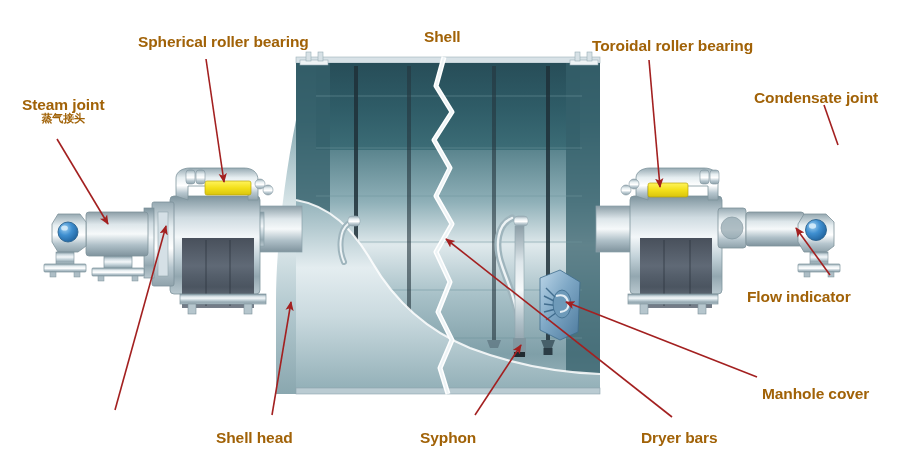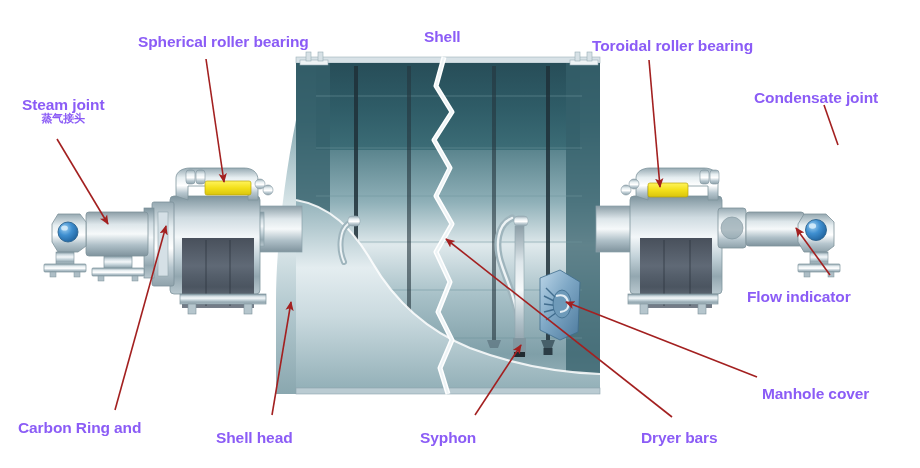--- a/index.html
+++ b/index.html
@@ -8,21 +8,21 @@
   }
   #stage{
     position:relative;
     width:920px;height:468px;
     background:#ffffff;
     overflow:hidden;
   }
   #art{position:absolute;left:0;top:0;width:920px;height:468px;}
   .lbl{
     position:absolute;
-    color:#8b5cf6;
+    color:#a16207;
     font-weight:bold;
     font-size:15.5px;
     line-height:1.12;
     white-space:pre;
     letter-spacing:-0.1px;
     text-shadow:0 0 1px rgba(255,255,255,.9);
   }
   .lbl .cjk{font-family:"DejaVu Sans",sans-serif;font-size:11px;display:block;}
   #wm{
     position:absolute;
@@ -328,17 +328,17 @@
       <div class="lbl" style="left: 138px; top: 33px;">Spherical roller bearing</div>
       <div class="lbl" style="left: 400px; top: 28px; margin-left: 24px;">Shell</div>
       <div class="lbl" style="left: 592px; top: 37px;">Toroidal roller bearing</div>
       <div class="lbl" style="left: 754px; top: 89px;">Condensate joint</div>
       <div class="lbl" style="left: 747px; top: 288px;">Flow indicator</div>
       <div class="lbl" style="left: 762px; top: 385px;">Manhole cover</div>
       <div class="lbl" style="left: 641px; top: 429px;">Dryer bars</div>
       <div class="lbl" style="left: 420px; top: 429px;">Syphon</div>
       <div class="lbl" style="left: 216px; top: 429px; text-align: center;">Shell head</div>
       <div class="lbl" style="left: 22px; top: 96px; text-align: center;"><span>Steam joint</span><span class="cjk">蒸气接头</span></div>
-      <div class="lbl" style="left: 18px; top: 419px;"><span>Carbon Ring and</span></div>
+      <div class="lbl" style="left: 18px; top: 419px;"></div>
     </div>
 
   <div id="wm"></div>
 </div>
 
 </body></html>

